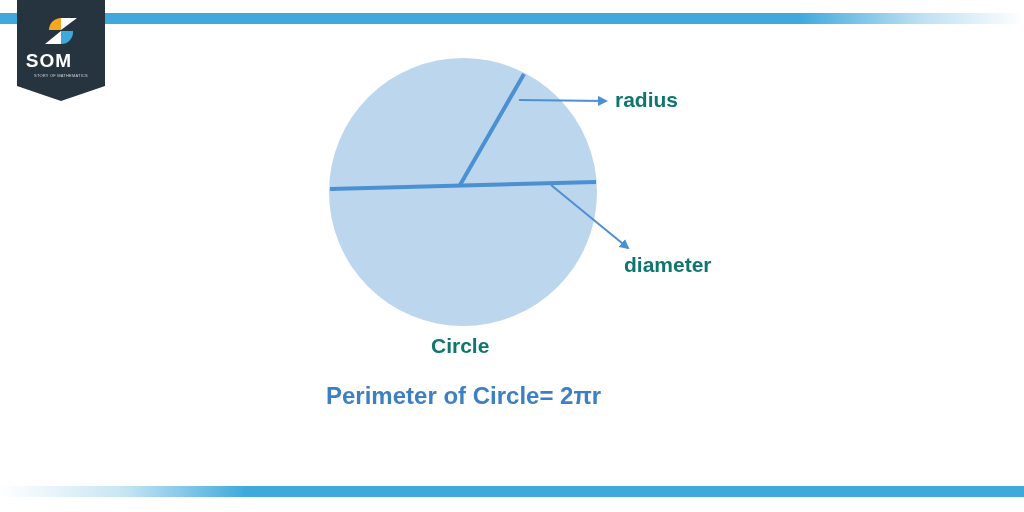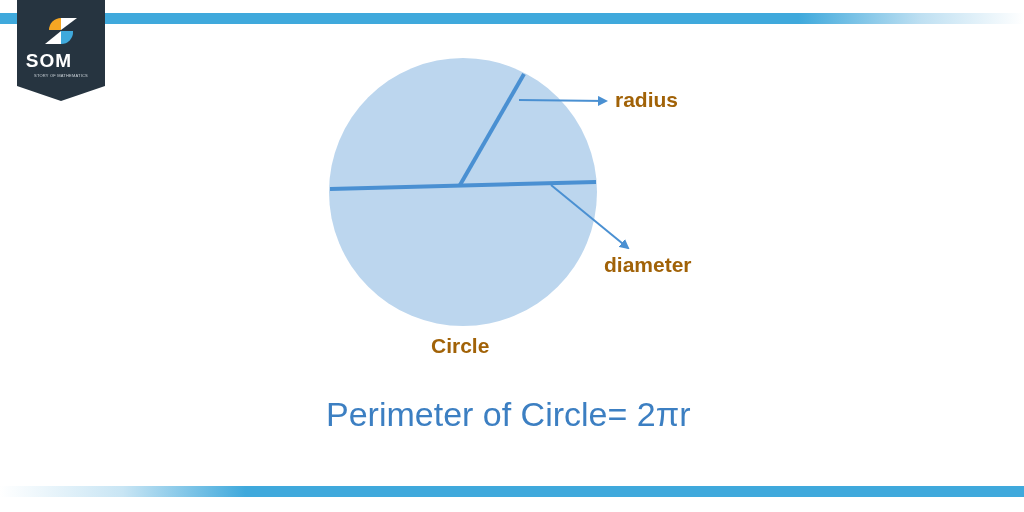--- a/index.html
+++ b/index.html
@@ -23,25 +23,25 @@
   .logo-text {
     position: absolute; left: 0; top: 50px; width: 64px; text-align: center;
     color: #ffffff; font-weight: bold; font-size: 19px; letter-spacing: 1px;
   }
   .logo-sub {
     position: absolute; left: 0; top: 73px; width: 88px; text-align: center;
     color: #cfd6dc; font-size: 4px; letter-spacing: 0.2px;
   }
   .diagram { position: absolute; left: 0; top: 0; }
   .label {
-    position: absolute; font-weight: bold; color: #a16207; font-size: 21px;
+    position: absolute; font-weight: bold; color: #0f766e; font-size: 21px;
   }
   .formula {
-    position: absolute; left: 326px; top: 395px; font-weight: normal;
-    color: #3c7fc2; font-size: 34px; white-space: nowrap;
+    position: absolute; left: 326px; top: 382px; font-weight: bold;
+    color: #3c7fc2; font-size: 24px; white-space: nowrap;
   }
 </style>
 </head>
 <body>
 
 <div class="bar-top"></div>
 <div class="bar-bottom"></div>
 
 <div class="logo">
   <svg width="88" height="101" viewBox="0 0 88 101">
@@ -65,16 +65,16 @@
     </marker>
   </defs>
   <circle cx="463" cy="192" r="134" fill="#bcd6ee"></circle>
   <line x1="330" y1="189" x2="596" y2="182" stroke="#4a90d2" stroke-width="4"></line>
   <line x1="460" y1="185" x2="524" y2="74" stroke="#4a90d2" stroke-width="4"></line>
   <line x1="519" y1="100" x2="606" y2="101" stroke="#4a90d2" stroke-width="2" marker-end="url(#arrow)"></line>
   <line x1="551" y1="185" x2="628" y2="248" stroke="#4a90d2" stroke-width="2" marker-end="url(#arrow)"></line>
 </svg>
 
 <div class="label" style="left:615px; top:88px;">radius</div>
-<div class="label" style="left:604px; top:253px;">diameter</div>
+<div class="label" style="left:624px; top:253px;">diameter</div>
 <div class="label" style="left:431px; top:334px;">Circle</div>
 
 <div class="formula">Perimeter of Circle= 2πr</div>
 
 </body></html>

